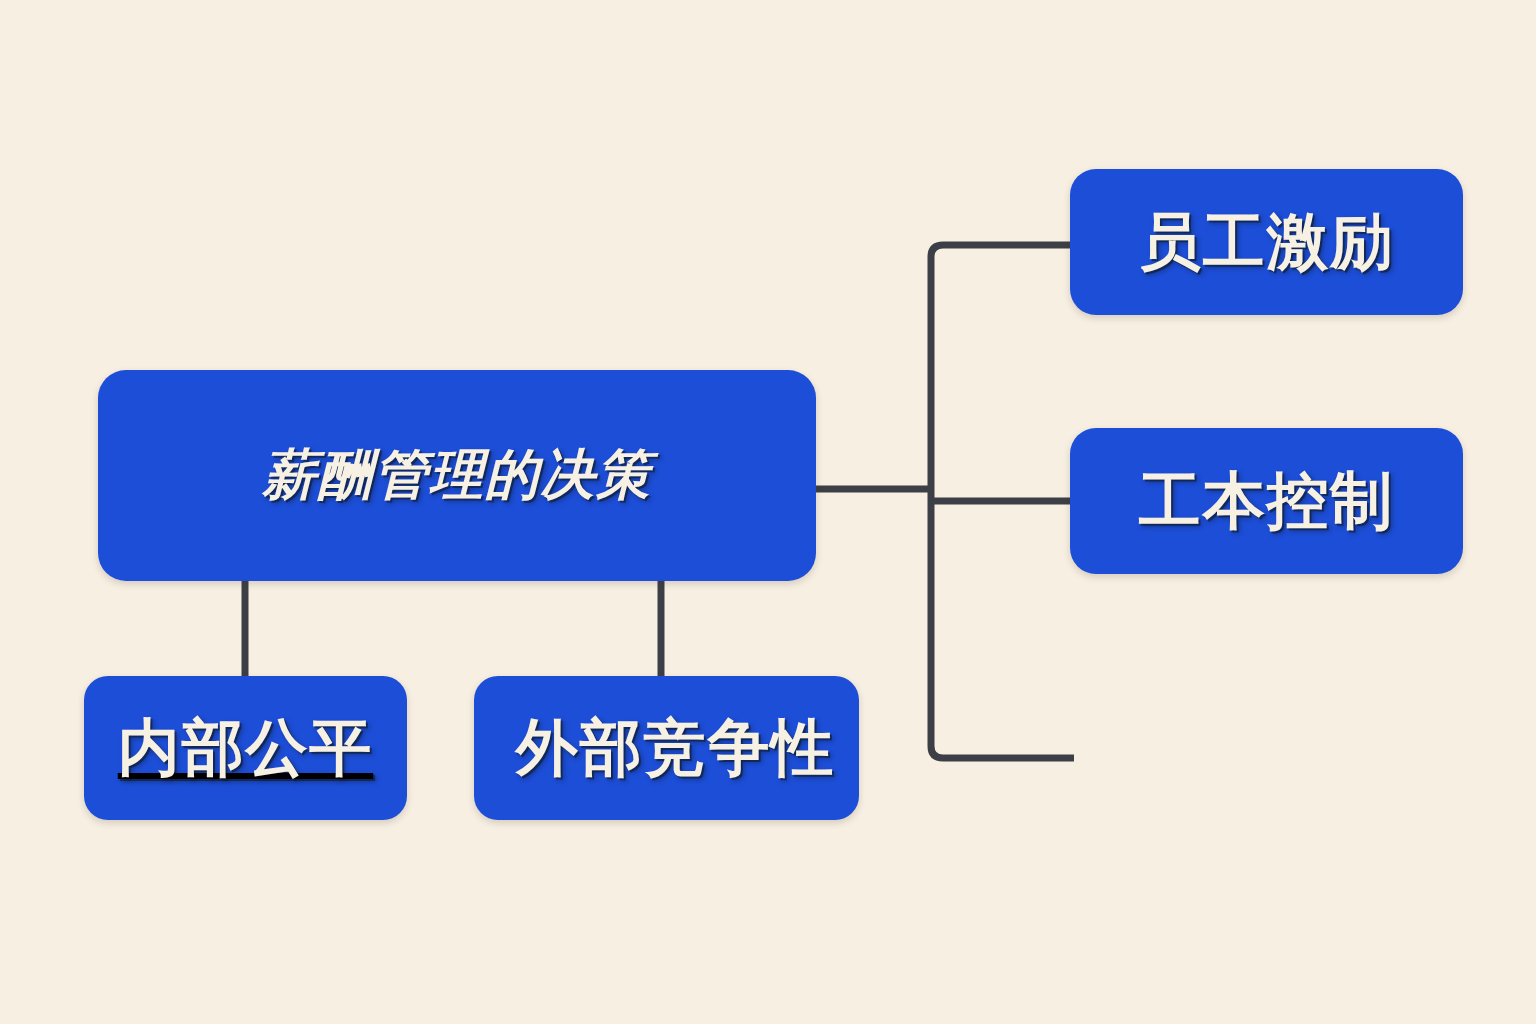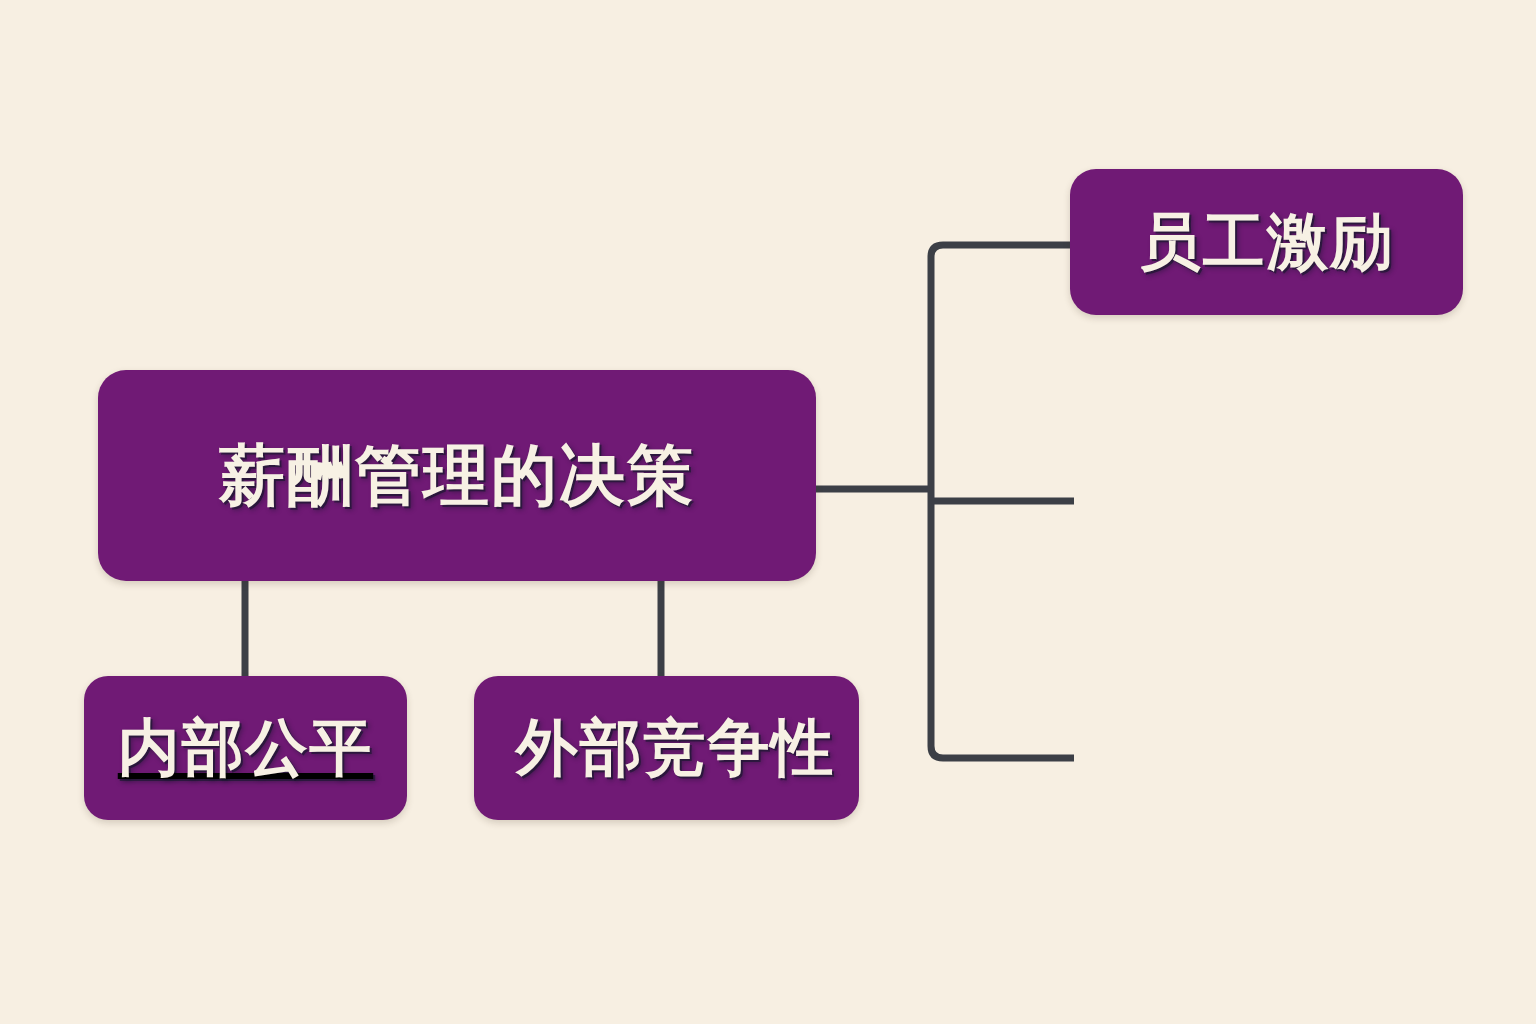--- a/index.html
+++ b/index.html
@@ -26,21 +26,21 @@
     height: 1024px;
     z-index: 1;
     pointer-events: none;
   }
 
   
   .node {
     position: absolute;
     z-index: 2;
     box-sizing: border-box;
-    background: #701a75;
+    background: #1d4ed8;
     border-radius: 26px;
     display: flex;
     align-items: center;
     justify-content: center;
     box-shadow: 0 3px 7px rgba(60, 45, 30, 0.18);
   }
   .node-label {
     color: #f7f1e4;
     font-weight: 700;
     letter-spacing: 0.03em;
@@ -52,21 +52,21 @@
   }
 
   
   #node-root {
     left: 98px;
     top: 370px;
     width: 718px;
     height: 211px;
     border-radius: 28px;
   }
-  #node-root .node-label { font-size: 66px; }
+  #node-root .node-label { font-size: 54px; font-style: italic; }
 
   
   #node-internal-equity {
     left: 84px;
     top: 676px;
     width: 323px;
     height: 144px;
     border-radius: 24px;
     text-decoration: underline;
   }
@@ -122,15 +122,18 @@
   </div>
 
   <div class="node" id="node-external-competitiveness">
     <span class="node-label">外部竞争性</span>
   </div>
 
   <div class="node node-right" id="node-employee-motivation">
     <span class="node-label">员工激励</span>
   </div>
 
+  <div class="node node-right" id="node-labor-cost-control">
+    <span class="node-label">工本控制</span>
+  </div>
 
 
 </div>
 
 </body></html>

